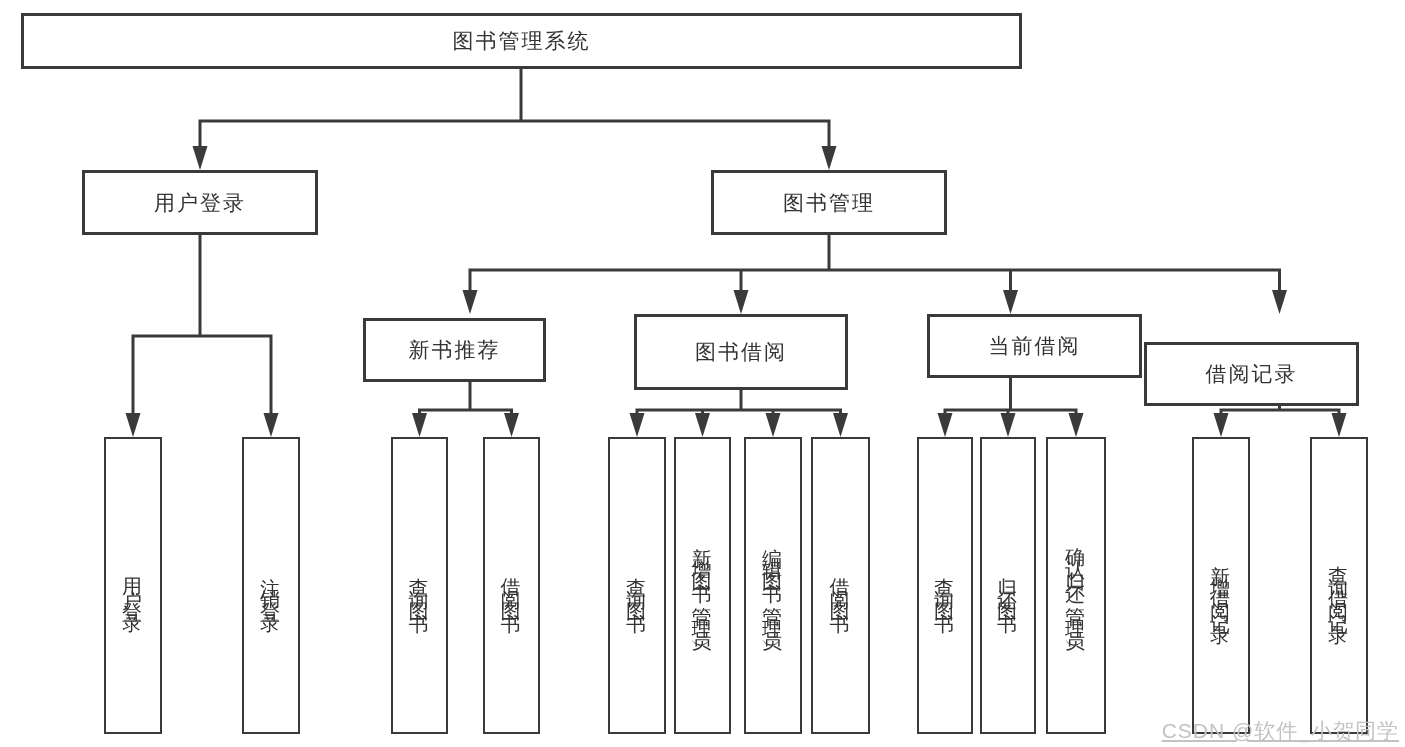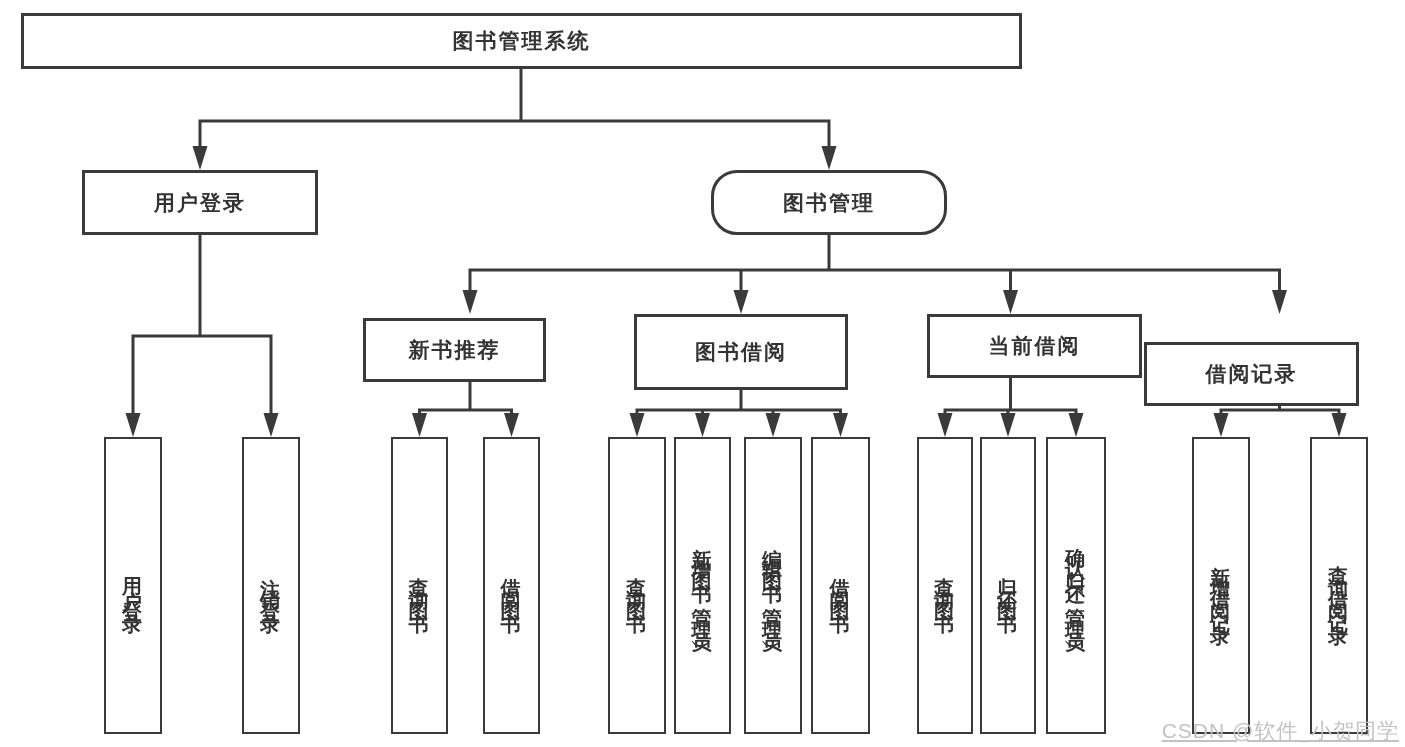--- a/index.html
+++ b/index.html
@@ -32,21 +32,20 @@
     background: #ffffff;
     border: 3px solid var(--line, #3a3a3a);
     color: var(--text, #333333);
     display: flex;
     align-items: center;
     justify-content: center;
     font-size: 21px;
     letter-spacing: 2px;
     text-align: right;
     white-space: nowrap;
-    font-weight: bold;
   }
   .leaf {
     writing-mode: vertical-lr;
     text-orientation: mixed;
     letter-spacing: 12px;
     font-size: 20px;
     border-width: 2.5px;
     white-space: normal;
   }
   .watermark {
@@ -97,21 +96,21 @@
     <polygon points="1076,437 1068.5,413 1083.5,413"></polygon>
 
     <path d="M1279.5 378 V411 M1221 414 V410 H1339 V414"></path>
     <polygon points="1221,437 1213.5,413 1228.5,413"></polygon>
     <polygon points="1339,437 1331.5,413 1346.5,413"></polygon>
   </svg>
 
   <div class="node" style="left:21px; top:13px; width:1001px; height:56px;">图书管理系统</div>
 
   <div class="node" style="left:82px; top:170px; width:236px; height:65px;">用户登录</div>
-  <div class="node" style="left:711px; top:170px; width:236px; height:65px;border-radius:26px;">图书管理</div>
+  <div class="node" style="left:711px; top:170px; width:236px; height:65px;">图书管理</div>
 
   <div class="node" style="left:363px; top:318px; width:183px; height:64px;">新书推荐</div>
   <div class="node" style="left:634px; top:314px; width:214px; height:76px;">图书借阅</div>
   <div class="node" style="left:927px; top:314px; width:215px; height:64px;">当前借阅</div>
   <div class="node" style="left:1144px; top:314px; width:215px; height:64px;margin-top:28px;">借阅记录</div>
 
   <div class="node leaf" style="left:104px; top:437px; width:58px; height:297px;">用户登录</div>
   <div class="node leaf" style="left:242px; top:437px; width:58px; height:297px;">注销登录</div>
   <div class="node leaf" style="left:391px; top:437px; width:57px; height:297px;">查询图书</div>
   <div class="node leaf" style="left:483px; top:437px; width:57px; height:297px;">借阅图书</div>

